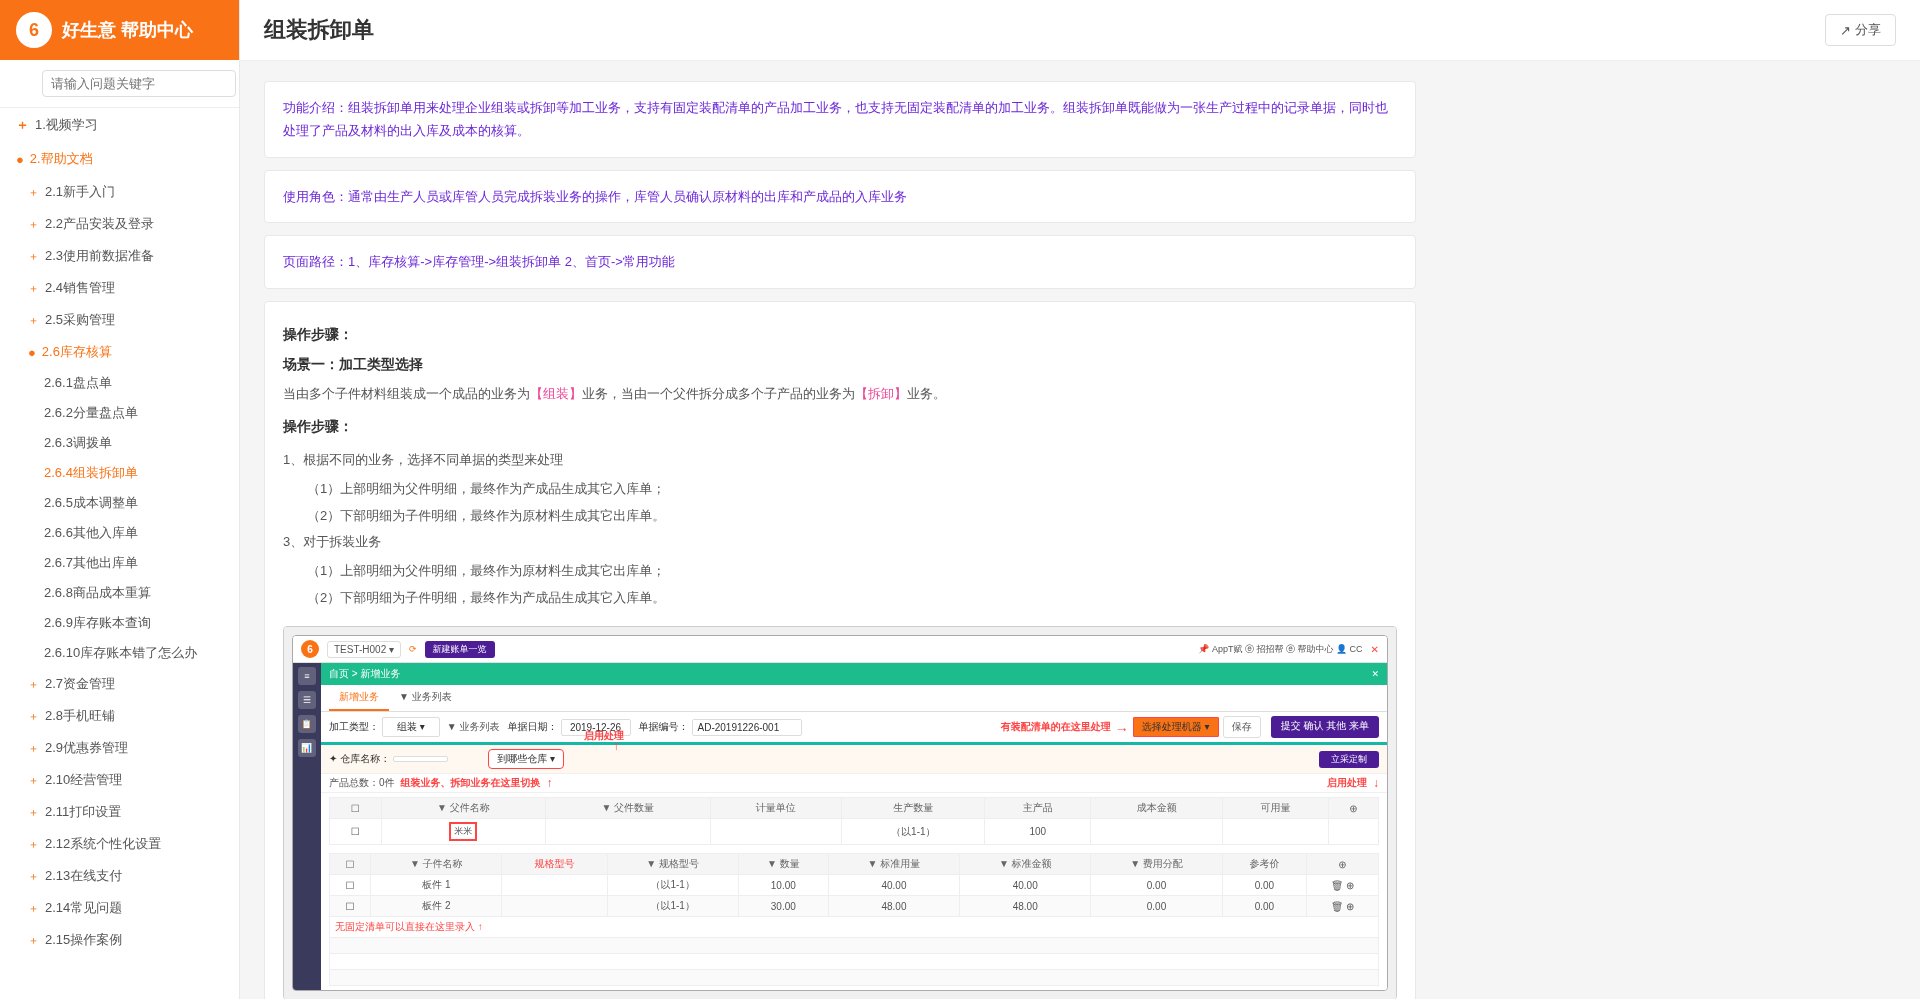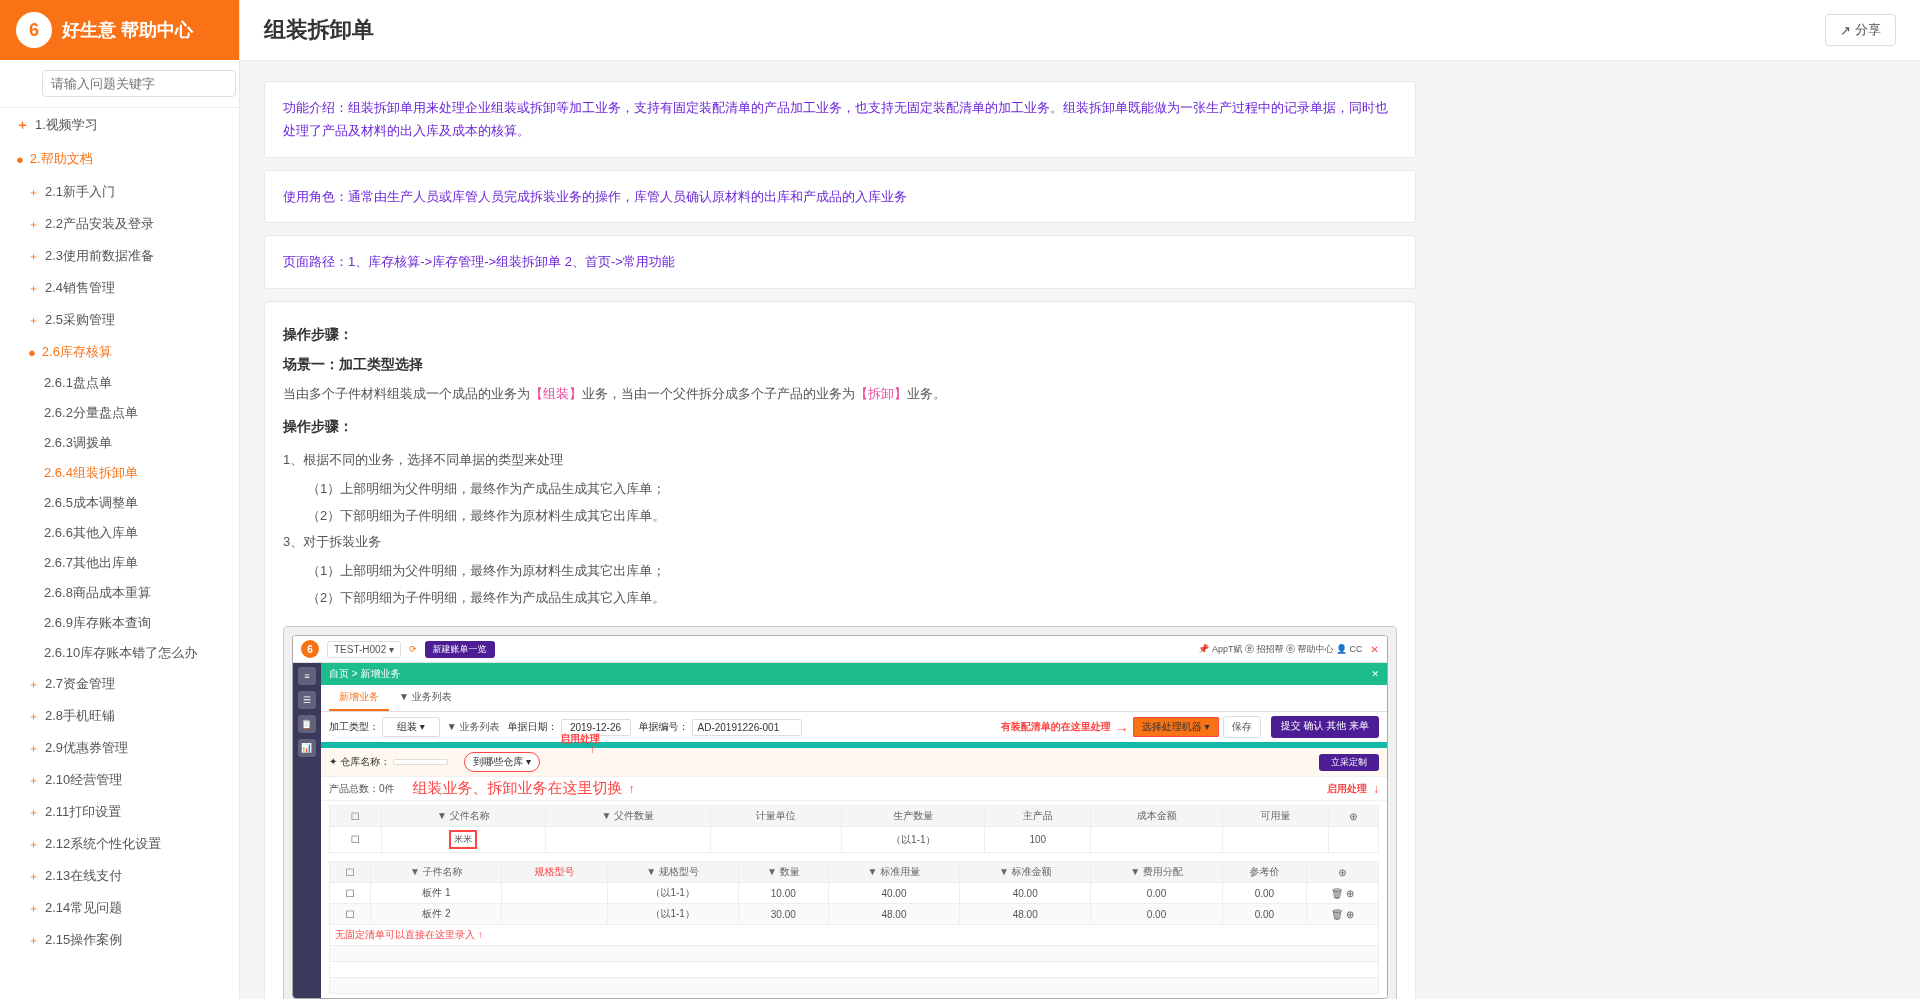--- a/index.html
+++ b/index.html
@@ -538,21 +538,21 @@
                 <div class="mock-title-bar">
                   <span>自页 &gt; 新增业务</span>
                   <span style="font-size:9px;">✕</span>
                 </div>
 
                 <div class="mock-tabs">
                   <div class="mock-tab active">新增业务</div>
                   <div class="mock-tab">▼ 业务列表</div>
                 </div>
 
-                <div class="mock-form-row" style="border-bottom:6px solid #14b8a6; position:relative;justify-content:flex-end;">
+                <div class="mock-form-row" style="border-bottom:3px solid #14b8a6; position:relative;justify-content:flex-end;">
                   <div class="mock-field">
                     <span>加工类型：</span>
                     <div style="border:1px solid #ddd; border-radius:2px; padding:2px 14px; background:#fff; font-size:10px;">组装 ▾</div>
                     <span style="font-size:10px; color:#555; margin-left:4px;">▼ 业务列表</span>
                   </div>
                   <div class="mock-field">
                     <span>单据日期：</span>
                     <div class="mock-input" style="width:70px; text-align:center;">2019-12-26</div>
                   </div>
                   <div class="mock-field">
@@ -571,33 +571,33 @@
                     </div>
                   </div>
                 </div>
 
                 <div class="mock-form-row" style="border-bottom:1px solid #f0f0f0; background:#fff8f0; position:relative; align-items:center;">
                   <div class="mock-field">
                     <span>✦ 仓库名称：</span>
                     <div class="mock-input" style="width:55px;"></div>
                   </div>
                   <div style="margin-left:8px; position:relative;">
-                    <div style="border:1px solid #f44; border-radius:10px; padding:2px 8px; background:#fff; font-size:10px;">到哪些仓库 ▾</div>
+                    <div style="border:1px solid #f44; border-radius:4px; padding:2px 8px; background:#fff; font-size:10px;margin-left:24px;">到哪些仓库 ▾</div>
 
                     <div style="position:absolute; top:-20px; right:-60px; color:#f44; font-size:10px; font-weight:bold; white-space:nowrap;">启用处理</div>
                     <div style="position:absolute; top:-10px; right:-55px; color:#f44; font-size:12px;">↑</div>
                   </div>
                   <div style="flex:1;"></div>
                   <div class="mock-btn-orange" style="font-size:9px; padding:2px 12px;">立采定制</div>
                 </div>
 
                 <div style="padding:2px 8px; background:#fff; font-size:10px; display:flex; align-items:center; gap:6px; border-bottom:1px solid #f0f0f0; position:relative;">
                   <span style="color:#555; font-size:10px;">产品总数：0件</span>
 
-                  <span style="color:#f44; font-size:15px; font-weight:normal; margin-left:12px;">组装业务、拆卸业务在这里切换</span>
+                  <span style="color:#f44; font-size:10px; font-weight:bold; ">组装业务、拆卸业务在这里切换</span>
                   <span style="color:#f44; font-size:12px;">↑</span>
                   <div style="flex:1;"></div>
 
                   <span style="color:#f44; font-size:10px; font-weight:bold;">启用处理</span>
                   <span style="color:#f44; font-size:12px;">↓</span>
                 </div>
 
                 <div style="padding:4px 8px; background:#fff;">
                   <table class="mock-table">
                     <thead>

